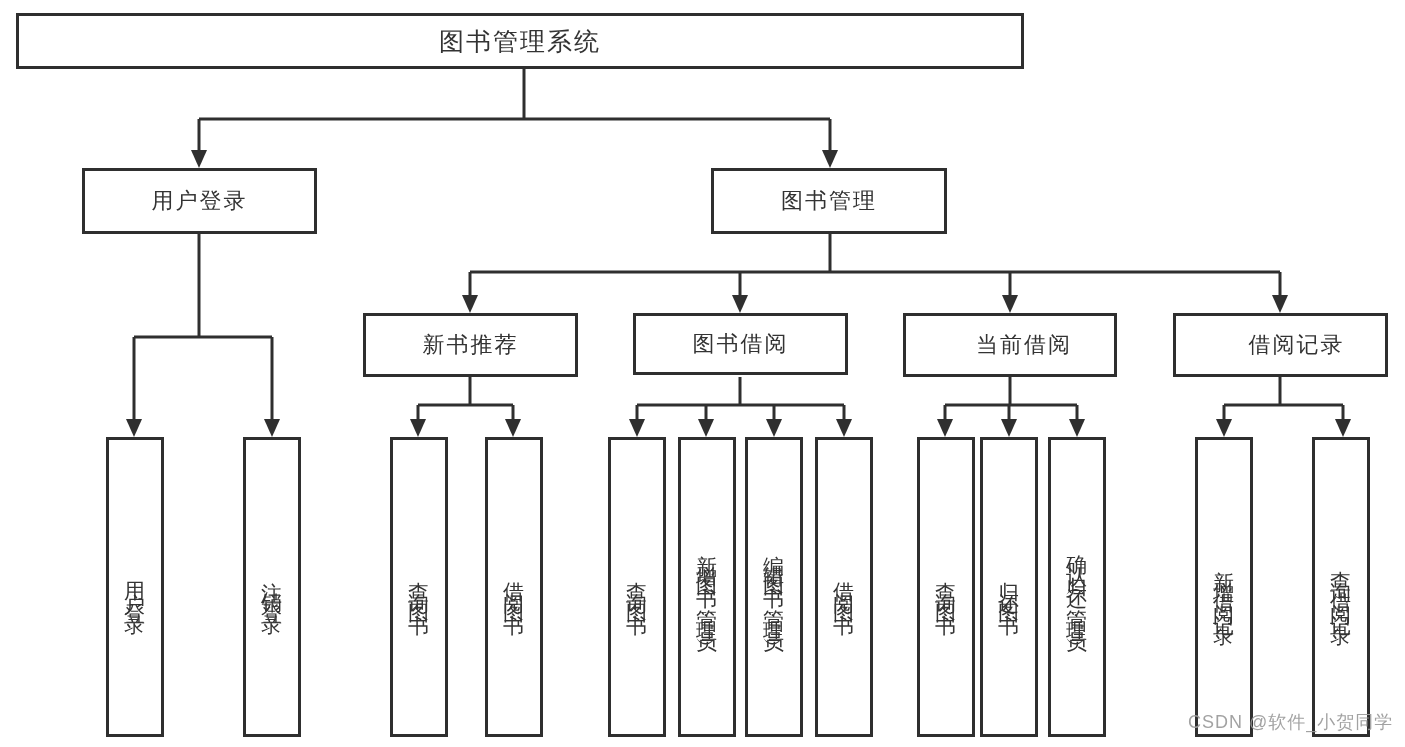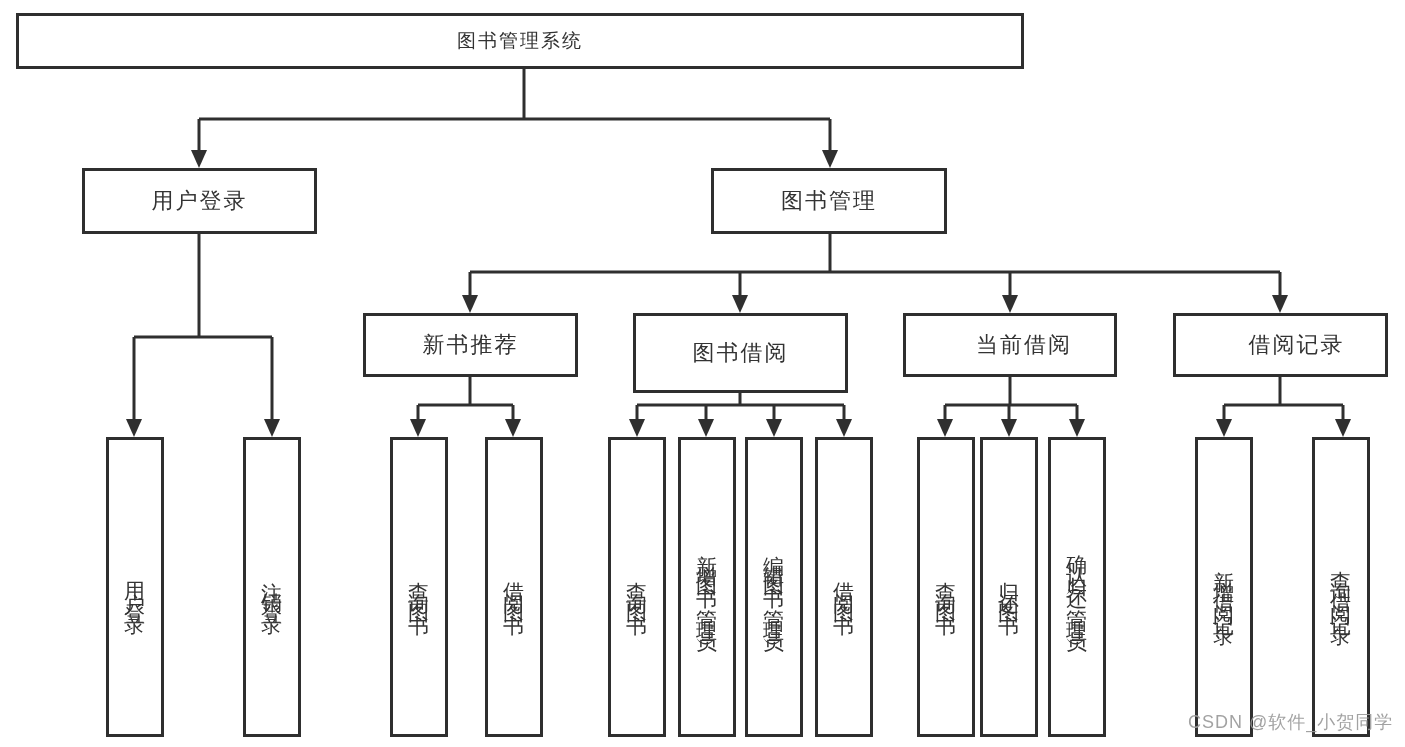--- a/index.html
+++ b/index.html
@@ -29,21 +29,21 @@
     justify-content:center;
     z-index:2;
     color:var(--text);
   }
   .hlabel{
     font-size:22px;
     letter-spacing:2px;
     white-space:nowrap;
     color:var(--text);
   }
-  .root .hlabel{font-size:19px;}
+  .root .hlabel{font-size:25px;}
   .leaf{top:437px;width:58px;height:300px;}
   .vtext{
     writing-mode:vertical-rl;
     text-orientation:mixed;
     font-size:21px;
     letter-spacing:11px;
     line-height:1;
     color:var(--text);
     white-space:nowrap;
   }
@@ -132,21 +132,21 @@
   <div class="node" style="left:82px;top:168px;width:235px;height:66px;">
     <span class="hlabel">用户登录</span>
   </div>
   <div class="node" style="left:363px;top:313px;width:215px;height:64px;">
     <span class="hlabel">新书推荐</span>
   </div>
 
   <div class="node" style="left:711px;top:168px;width:236px;height:66px;">
     <span class="hlabel">图书管理</span>
   </div>
-  <div class="node" style="left:633px;top:313px;width:215px;height:80px;">
+  <div class="node" style="left:633px;top:313px;width:215px;height:62px;">
     <span class="hlabel">图书借阅</span>
   </div>
   <div class="node" style="left:903px;top:313px;width:214px;height:64px;padding-left:28px;">
     <span class="hlabel">当前借阅</span>
   </div>
   <div class="node" style="left:1173px;top:313px;width:215px;height:64px;padding-left:32px;">
     <span class="hlabel">借阅记录</span>
   </div>
 
   <div class="node leaf" style="left:106px;">

